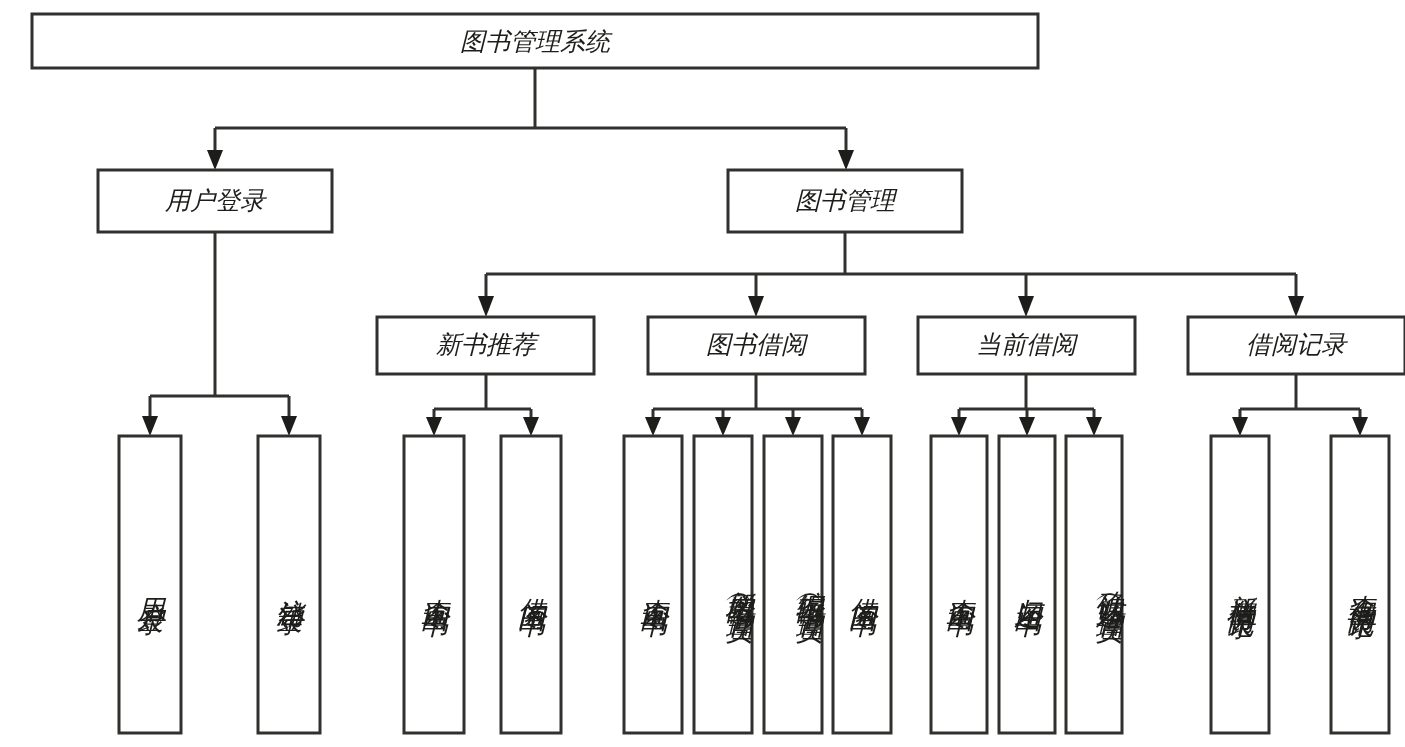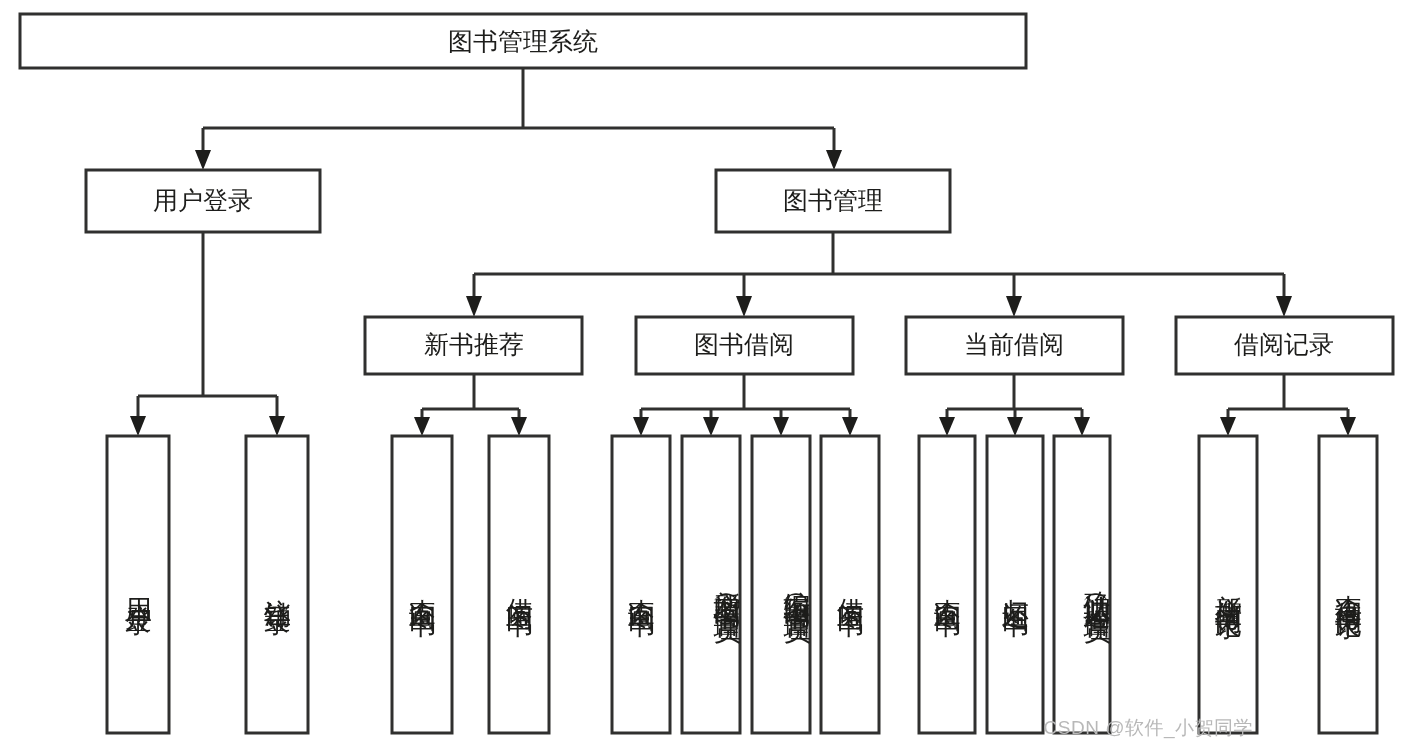--- a/index.html
+++ b/index.html
@@ -9,24 +9,25 @@
   }
   body {
     width: 1405px;
     height: 747px;
     font-family: "Liberation Sans", "DejaVu Sans", sans-serif;
     overflow: hidden;
     position: relative;
   }
   #diagram-root {
     position: absolute;
-    left: 4px;
+    left: 16px;
     top: 0;
     width: 1257px;
     height: 747px;
+    font-style: italic;
   }
   svg.flow {
     display: block;
     width: 1405px;
     height: 747px;
   }
   .node-box {
     fill: #ffffff;
     stroke: #30302f;
     stroke-width: 3;
@@ -233,15 +234,14 @@
   <div class="leaf-label centered" style="left:608px;  top:436px; width:58px; height:297px;">查询图书</div>
   <div class="leaf-label topaligned" style="left:678px;  top:440px; width:58px; height:293px;">新增图书（管理员）</div>
   <div class="leaf-label topaligned" style="left:748px;  top:440px; width:58px; height:293px;">编辑图书（管理员）</div>
   <div class="leaf-label centered" style="left:817px;  top:436px; width:58px; height:297px;">借阅图书</div>
   <div class="leaf-label centered" style="left:915px;  top:436px; width:56px; height:297px;">查询图书</div>
   <div class="leaf-label centered" style="left:983px;  top:436px; width:56px; height:297px;">归还图书</div>
   <div class="leaf-label topaligned" style="left:1050px; top:440px; width:56px; height:293px;">确认归还（管理员）</div>
   <div class="leaf-label centered" style="left:1195px; top:436px; width:58px; height:297px;">新增借阅记录</div>
   <div class="leaf-label centered" style="left:1315px; top:436px; width:58px; height:297px;">查询借阅记录</div>
 
-  <div id="watermark">CSDN @软件_小贺同学</div>
 
 </div>
 
 </body></html>

